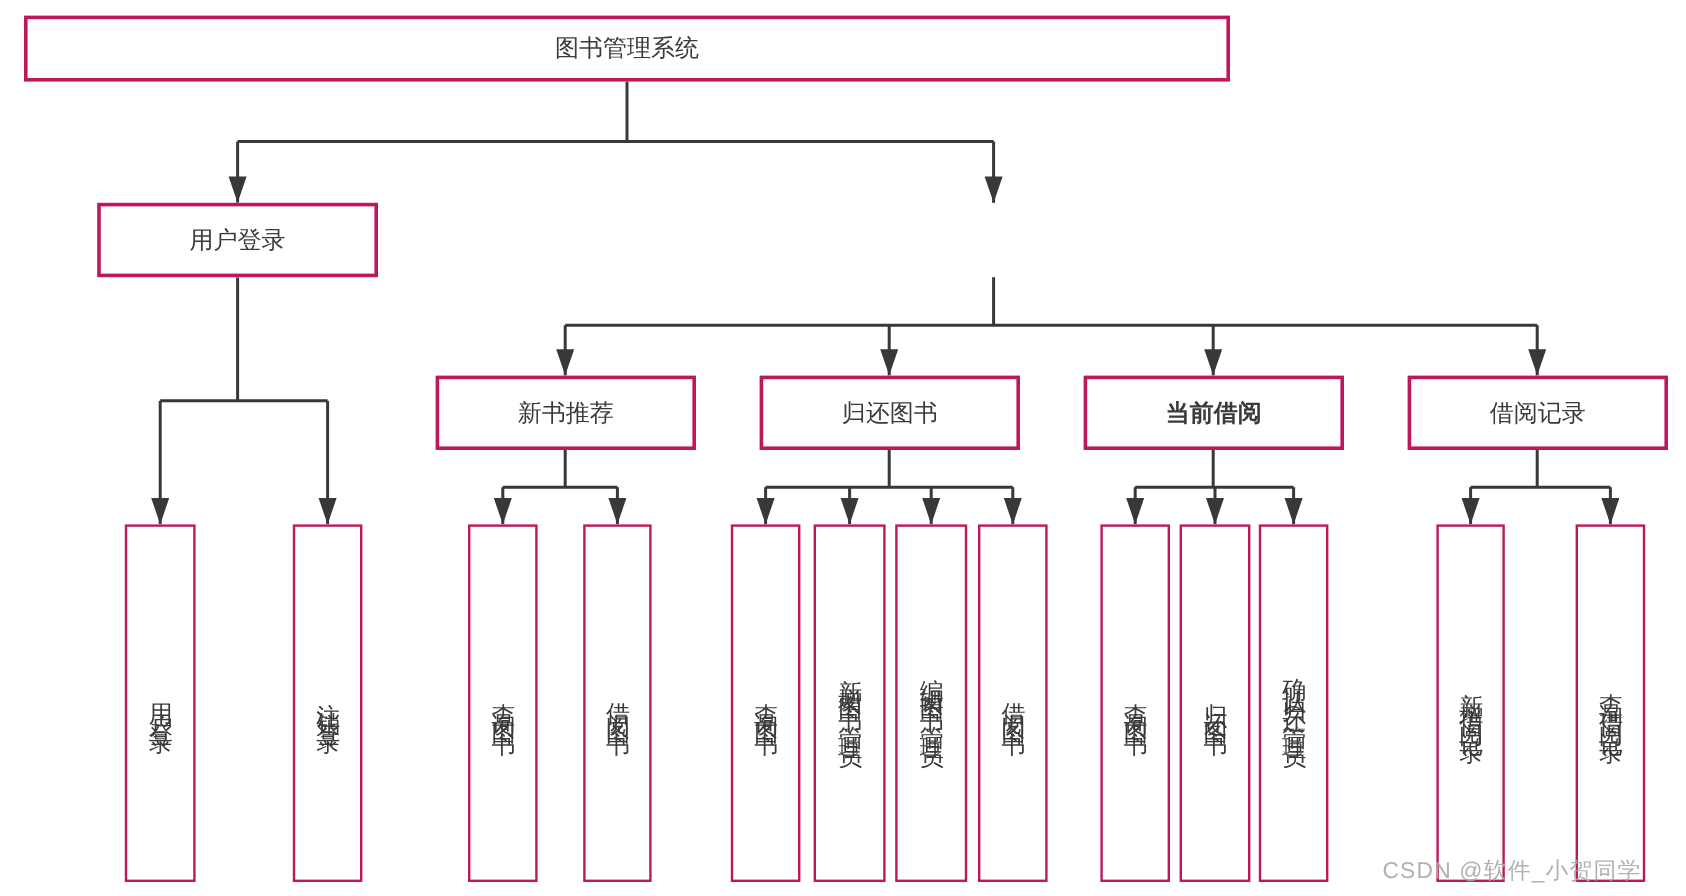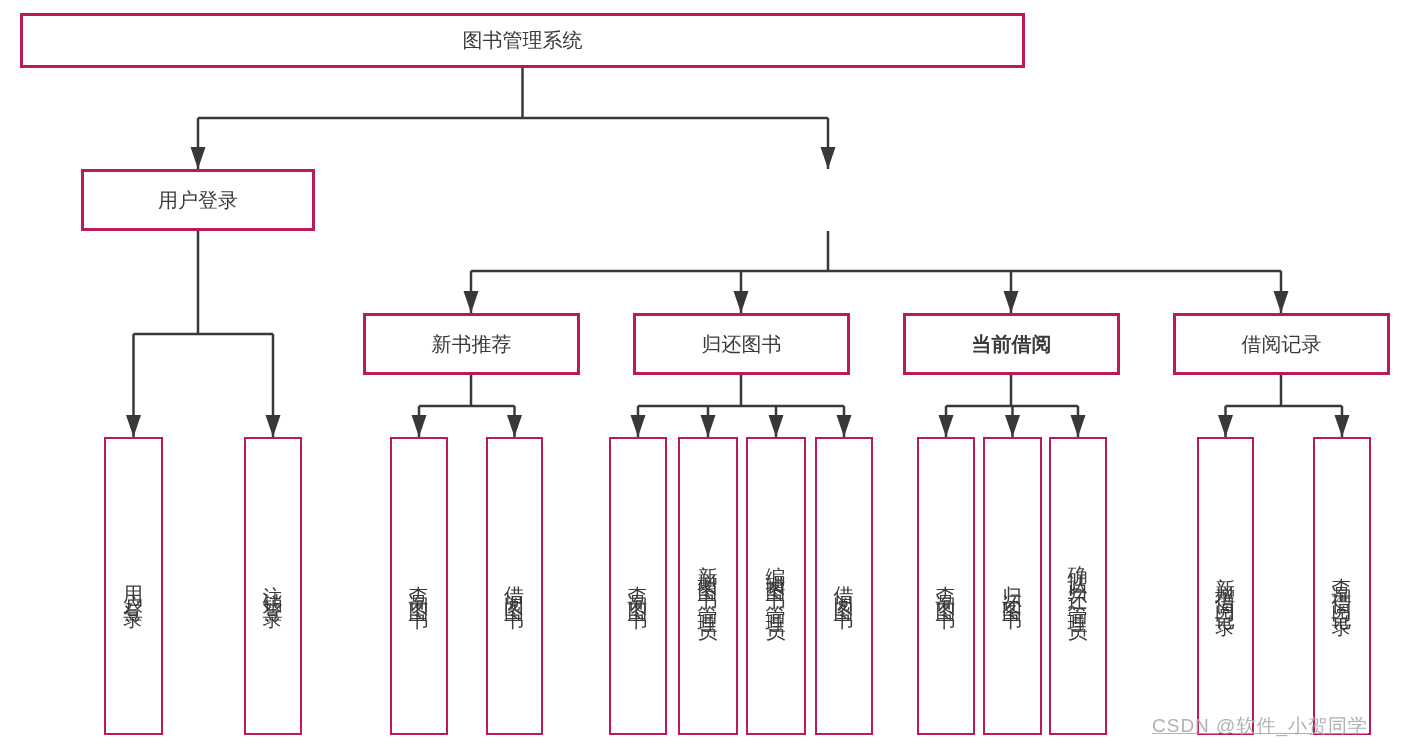--- a/index.html
+++ b/index.html
@@ -13,21 +13,21 @@
     display:flex;align-items:center;justify-content:center;z-index:2;
     font-size:20px;font-weight:500;color:#3a3a3a;white-space:nowrap;
   }
   .leaf{border-width:2.5px;}
   .vtext{
     writing-mode:vertical-rl;text-orientation:mixed;
     letter-spacing:8px;line-height:1.1;
   }
   .watermark{
     position:absolute;z-index:5;font-size:19px;color:#a9a9a9;opacity:.9;
-    letter-spacing:1px;white-space:nowrap;text-decoration:underline;
+    letter-spacing:1px;white-space:nowrap;
   }
 </style>
 </head>
 <body>
 
 <div class="canvas">
 
   <svg class="wires" width="1405" height="747" viewBox="0 0 1405 747">
     <defs>
       <marker id="arrow" markerUnits="userSpaceOnUse" markerWidth="23" markerHeight="16" refX="22" refY="7.5" orient="auto">

